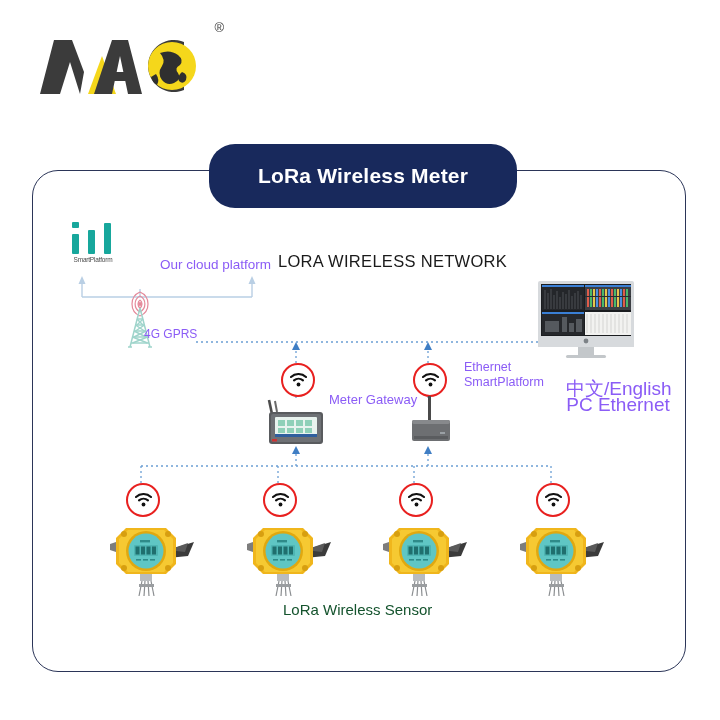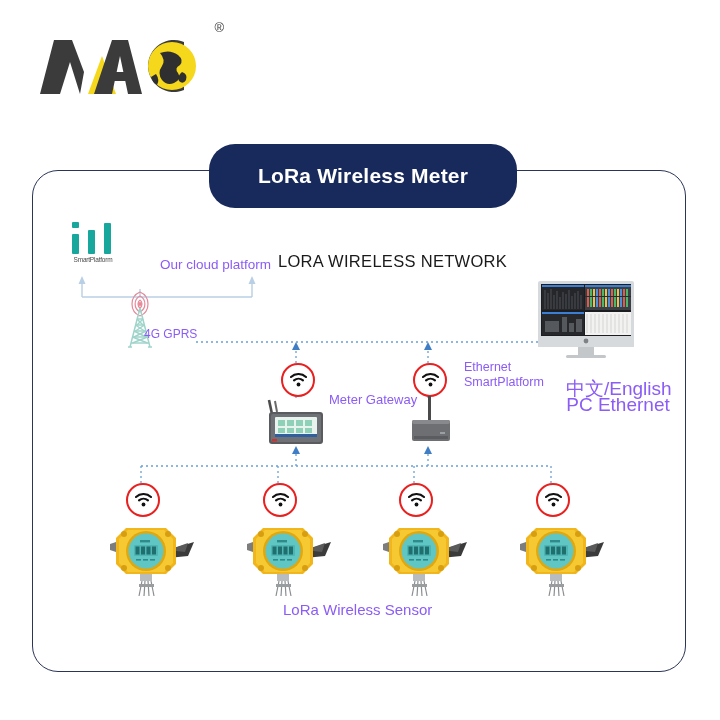--- a/index.html
+++ b/index.html
@@ -24,21 +24,21 @@
     display:flex;align-items:center;justify-content:center;
     z-index:6;
   }
   #title-pill .t{color:#fff;font-size:21px;font-weight:bold;letter-spacing:.2px;}
   
   .network-title{
     position:absolute;left:278px;top:224px;font-size:16.5px;color:#1a1a1a;
     letter-spacing:.3px;white-space:nowrap;margin-top:28px;
   }
   .sensor-title{
-    position:absolute;left:283px;top:601px;font-size:15px;color:#8b5cf6;
+    position:absolute;left:283px;top:601px;font-size:15px;color:#14532d;
     white-space:nowrap;
   }
   
   #smartplatform{position:absolute;left:60px;top:222px;width:66px;height:52px;}
   #smartplatform .bars{position:absolute;left:8px;top:0;width:50px;height:32px;}
   #smartplatform .bar{position:absolute;bottom:0;width:7px;background:#17a79c;border-radius:1px;}
   #smartplatform .dot{position:absolute;width:7px;height:6px;background:#17a79c;border-radius:1px;}
   #smartplatform .sp-label{
     position:absolute;left:0;top:34px;width:66px;text-align:center;
     font-size:6.5px;color:#4a4a4a;letter-spacing:-.2px;

